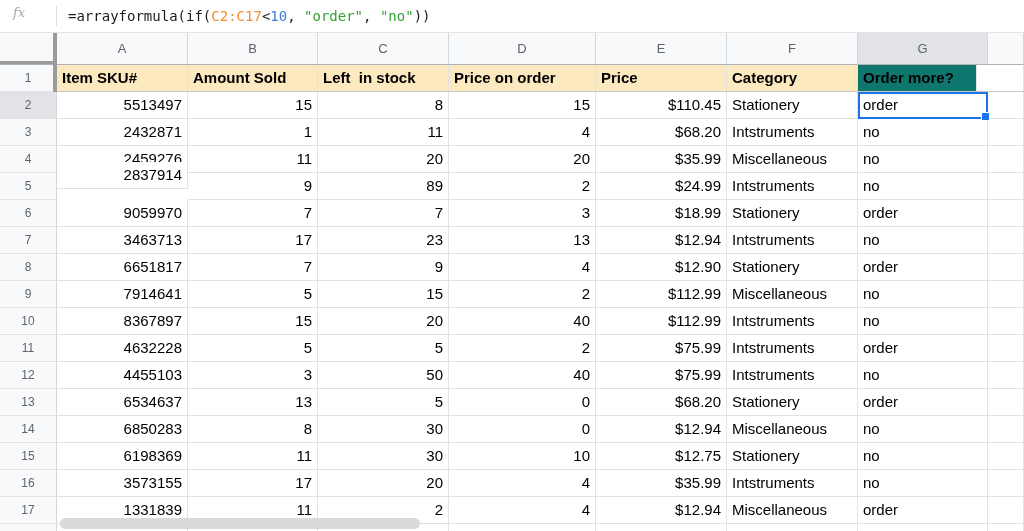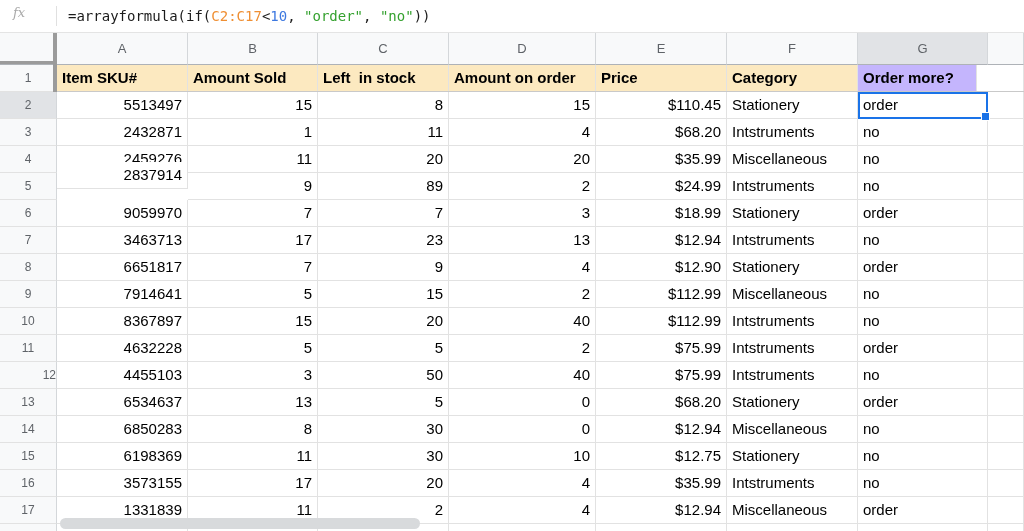--- a/index.html
+++ b/index.html
@@ -79,24 +79,24 @@
       <div class="colhead" style="left: 318px; width: 131px;">C</div>
       <div class="colhead" style="left: 449px; width: 147px;">D</div>
       <div class="colhead" style="left: 596px; width: 131px;">E</div>
       <div class="colhead" style="left: 727px; width: 131px;">F</div>
       <div class="colhead sel" style="left: 858px; width: 130px;">G</div>
       <div class="colhead" style="left: 988px; width: 36px;"></div>
       <div class="rowhead" style="top: 65px;">1</div>
       <div class="cell hdr" style="left: 57px; top: 65px; width: 131px; background: rgb(252, 233, 192);">Item SKU#</div>
       <div class="cell hdr" style="left: 188px; top: 65px; width: 130px; background: rgb(252, 233, 192);">Amount Sold</div>
       <div class="cell hdr" style="left: 318px; top: 65px; width: 131px; background: rgb(252, 233, 192);">Left  in stock</div>
-      <div class="cell hdr" style="left: 449px; top: 65px; width: 147px; background: rgb(252, 233, 192);">Amount on order</div>
+      <div class="cell hdr" style="left: 449px; top: 65px; width: 147px; background: rgb(252, 233, 192);">Price on order</div>
       <div class="cell hdr" style="left: 596px; top: 65px; width: 131px; background: rgb(252, 233, 192);">Price</div>
       <div class="cell hdr" style="left: 727px; top: 65px; width: 131px; background: rgb(252, 233, 192);">Category</div>
-      <div class="cell hdr" style="left: 858px; top: 65px; width: 119px; background: #c4b5fd;">Order more?</div>
+      <div class="cell hdr" style="left: 858px; top: 65px; width: 119px; background: #0f766e;">Order more?</div>
       <div class="cell" style="left: 988px; top: 65px; width: 36px;"></div>
       <div class="rowhead sel" style="top: 92px;">2</div>
       <div class="cell num" style="left: 57px; top: 92px; width: 131px;">5513497</div>
       <div class="cell num" style="left: 188px; top: 92px; width: 130px;">15</div>
       <div class="cell num" style="left: 318px; top: 92px; width: 131px;">8</div>
       <div class="cell num" style="left: 449px; top: 92px; width: 147px;">15</div>
       <div class="cell num" style="left: 596px; top: 92px; width: 131px;">$110.45</div>
       <div class="cell" style="left: 727px; top: 92px; width: 131px;">Stationery</div>
       <div class="cell" style="left: 858px; top: 92px; width: 130px;">order</div>
       <div class="cell" style="left: 988px; top: 92px; width: 36px;"></div>
@@ -174,21 +174,21 @@
       <div class="cell" style="left: 988px; top: 308px; width: 36px;"></div>
       <div class="rowhead" style="top: 335px;">11</div>
       <div class="cell num" style="left: 57px; top: 335px; width: 131px;">4632228</div>
       <div class="cell num" style="left: 188px; top: 335px; width: 130px;">5</div>
       <div class="cell num" style="left: 318px; top: 335px; width: 131px;">5</div>
       <div class="cell num" style="left: 449px; top: 335px; width: 147px;">2</div>
       <div class="cell num" style="left: 596px; top: 335px; width: 131px;">$75.99</div>
       <div class="cell" style="left: 727px; top: 335px; width: 131px;">Intstruments</div>
       <div class="cell" style="left: 858px; top: 335px; width: 130px;">order</div>
       <div class="cell" style="left: 988px; top: 335px; width: 36px;"></div>
-      <div class="rowhead" style="top: 362px; text-align: right;">12</div>
+      <div class="rowhead" style="top: 362px;">12</div>
       <div class="cell num" style="left: 57px; top: 362px; width: 131px;">4455103</div>
       <div class="cell num" style="left: 188px; top: 362px; width: 130px;">3</div>
       <div class="cell num" style="left: 318px; top: 362px; width: 131px;">50</div>
       <div class="cell num" style="left: 449px; top: 362px; width: 147px;">40</div>
       <div class="cell num" style="left: 596px; top: 362px; width: 131px;">$75.99</div>
       <div class="cell" style="left: 727px; top: 362px; width: 131px;">Intstruments</div>
       <div class="cell" style="left: 858px; top: 362px; width: 130px;">no</div>
       <div class="cell" style="left: 988px; top: 362px; width: 36px;"></div>
       <div class="rowhead" style="top: 389px;">13</div>
       <div class="cell num" style="left: 57px; top: 389px; width: 131px;">6534637</div>

